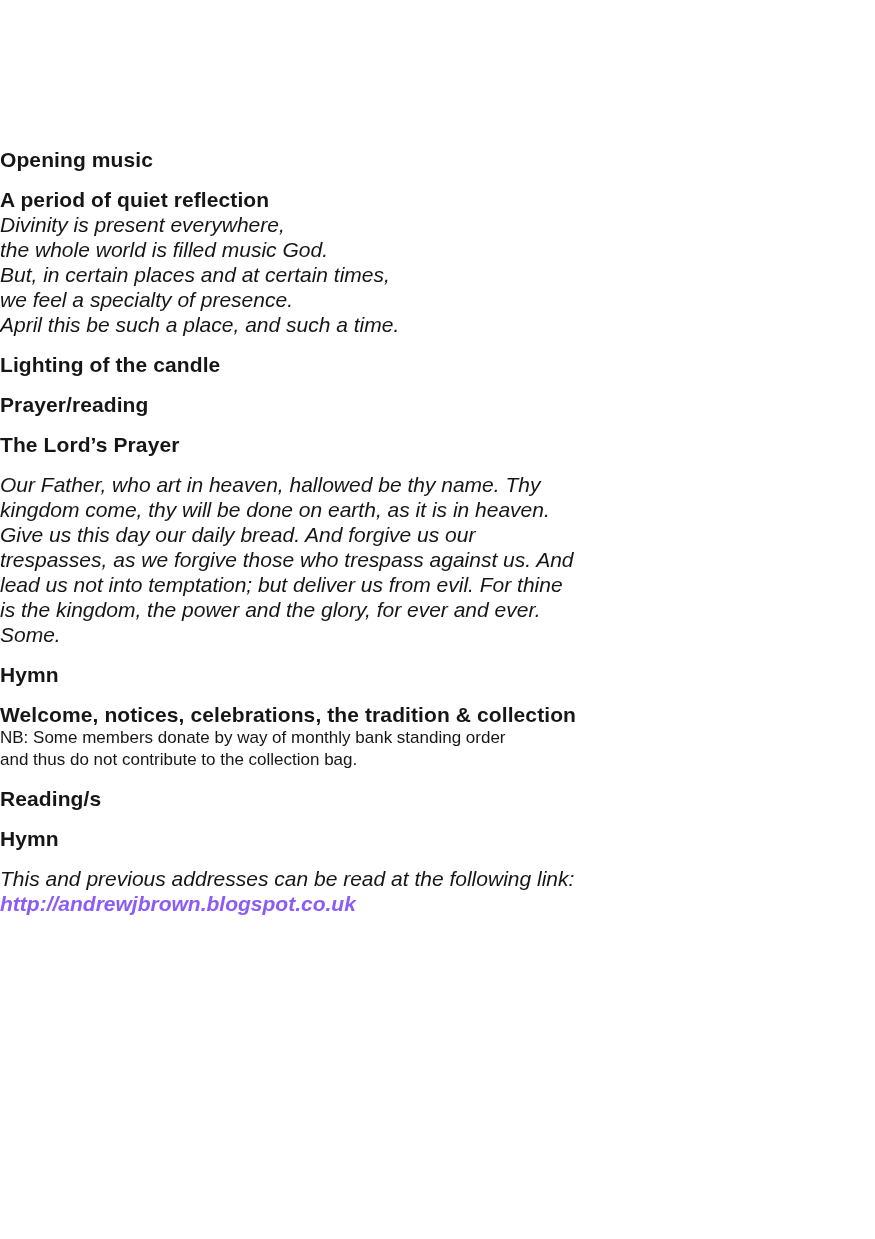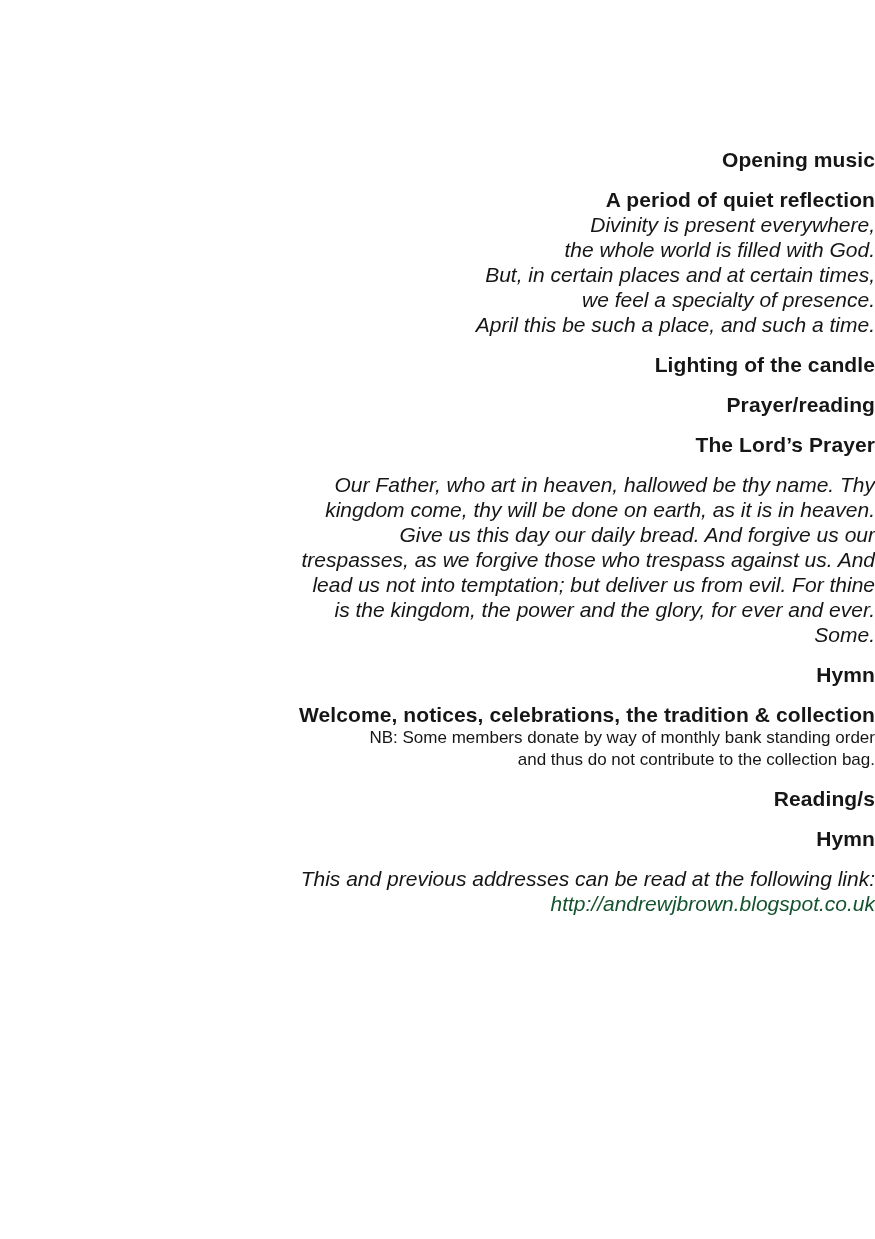--- a/index.html
+++ b/index.html
@@ -10,21 +10,21 @@
   .page {
     position: relative;
     width: 875px;
     height: 1239px;
     margin: 0 auto;
     background: #ffffff;
     box-sizing: border-box;
     padding-top: 147px;
     font-family: "Liberation Sans", "DejaVu Sans", sans-serif;
     color: #161616;
-    text-align: right;
+    text-align: left;
     overflow: hidden;
   }
   .section {
     margin: 0 0 15px 0;
   }
   .heading {
     font-size: 21px;
     line-height: 25px;
     font-weight: bold;
     letter-spacing: 0.1px;
@@ -38,40 +38,40 @@
   .note {
   }
   .note-line {
     font-size: 17px;
     line-height: 22px;
     font-weight: normal;
   }
   .link-line {
     font-size: 21px;
     line-height: 25px;
-    font-weight: normal;
+    font-weight: bold;
     font-style: italic;
-    color: #14532d;
+    color: #8b5cf6;
     text-decoration: none;
     display: inline-block;
   }
 </style>
 </head>
 <body>
 
 <div class="page">
 
   <div class="section">
     <div class="heading">Opening music</div>
   </div>
 
   <div class="section">
     <div class="heading">A period of quiet reflection</div>
     <div class="line">Divinity is present everywhere,</div>
-    <div class="line">the whole world is filled with God.</div>
+    <div class="line">the whole world is filled music God.</div>
     <div class="line">But, in certain places and at certain times,</div>
     <div class="line">we feel a specialty of presence.</div>
     <div class="line">April this be such a place, and such a time.</div>
   </div>
 
   <div class="section">
     <div class="heading">Lighting of the candle</div>
   </div>
 
   <div class="section">

